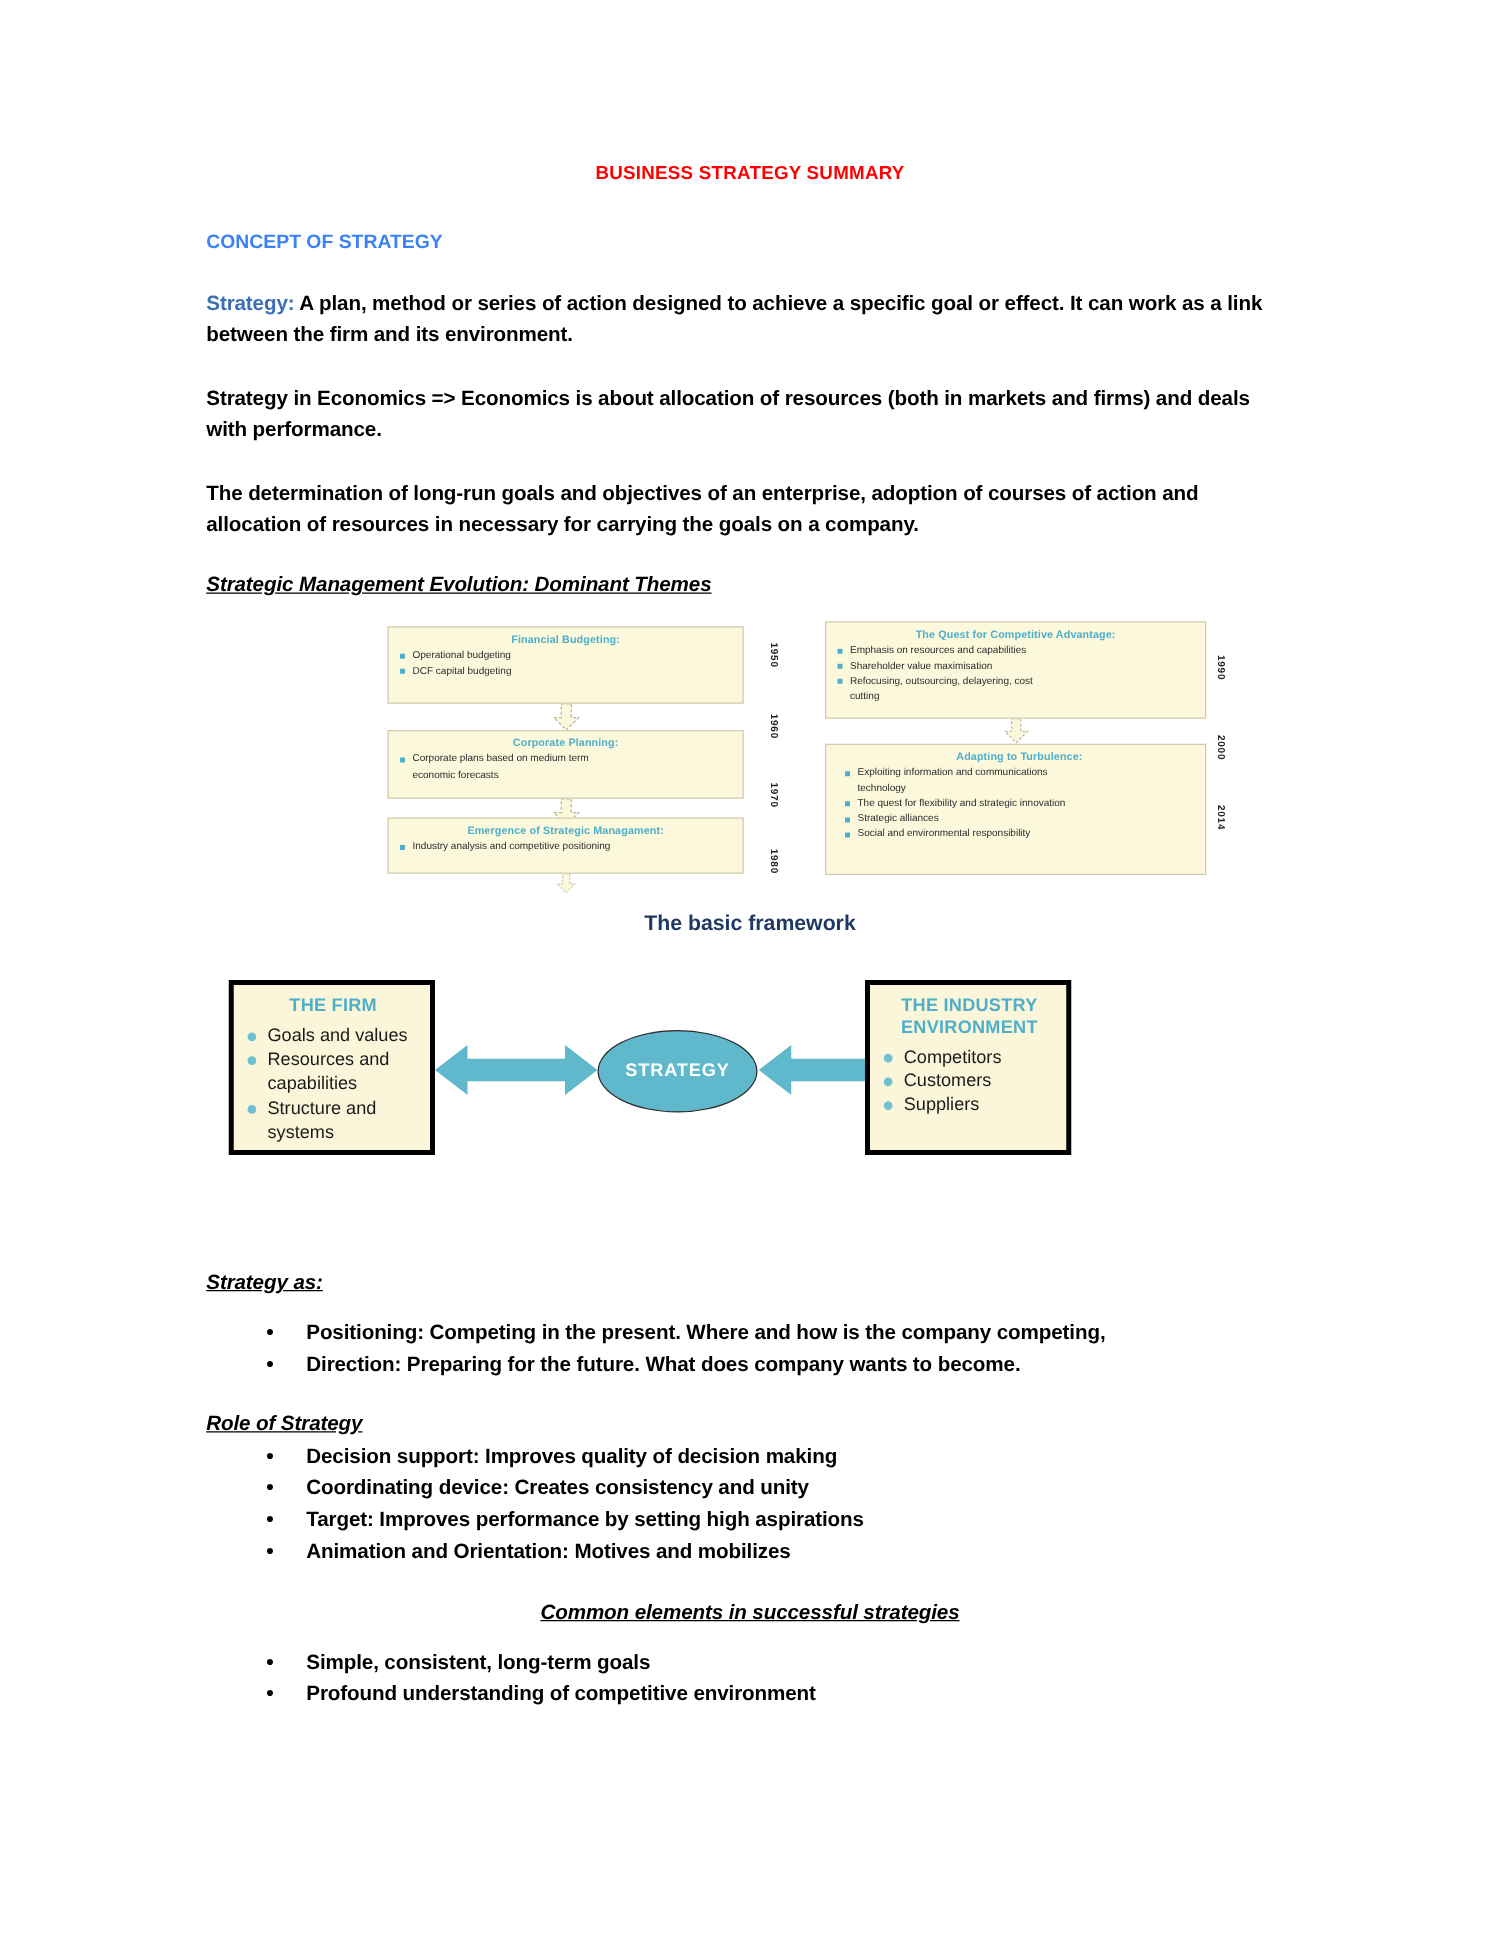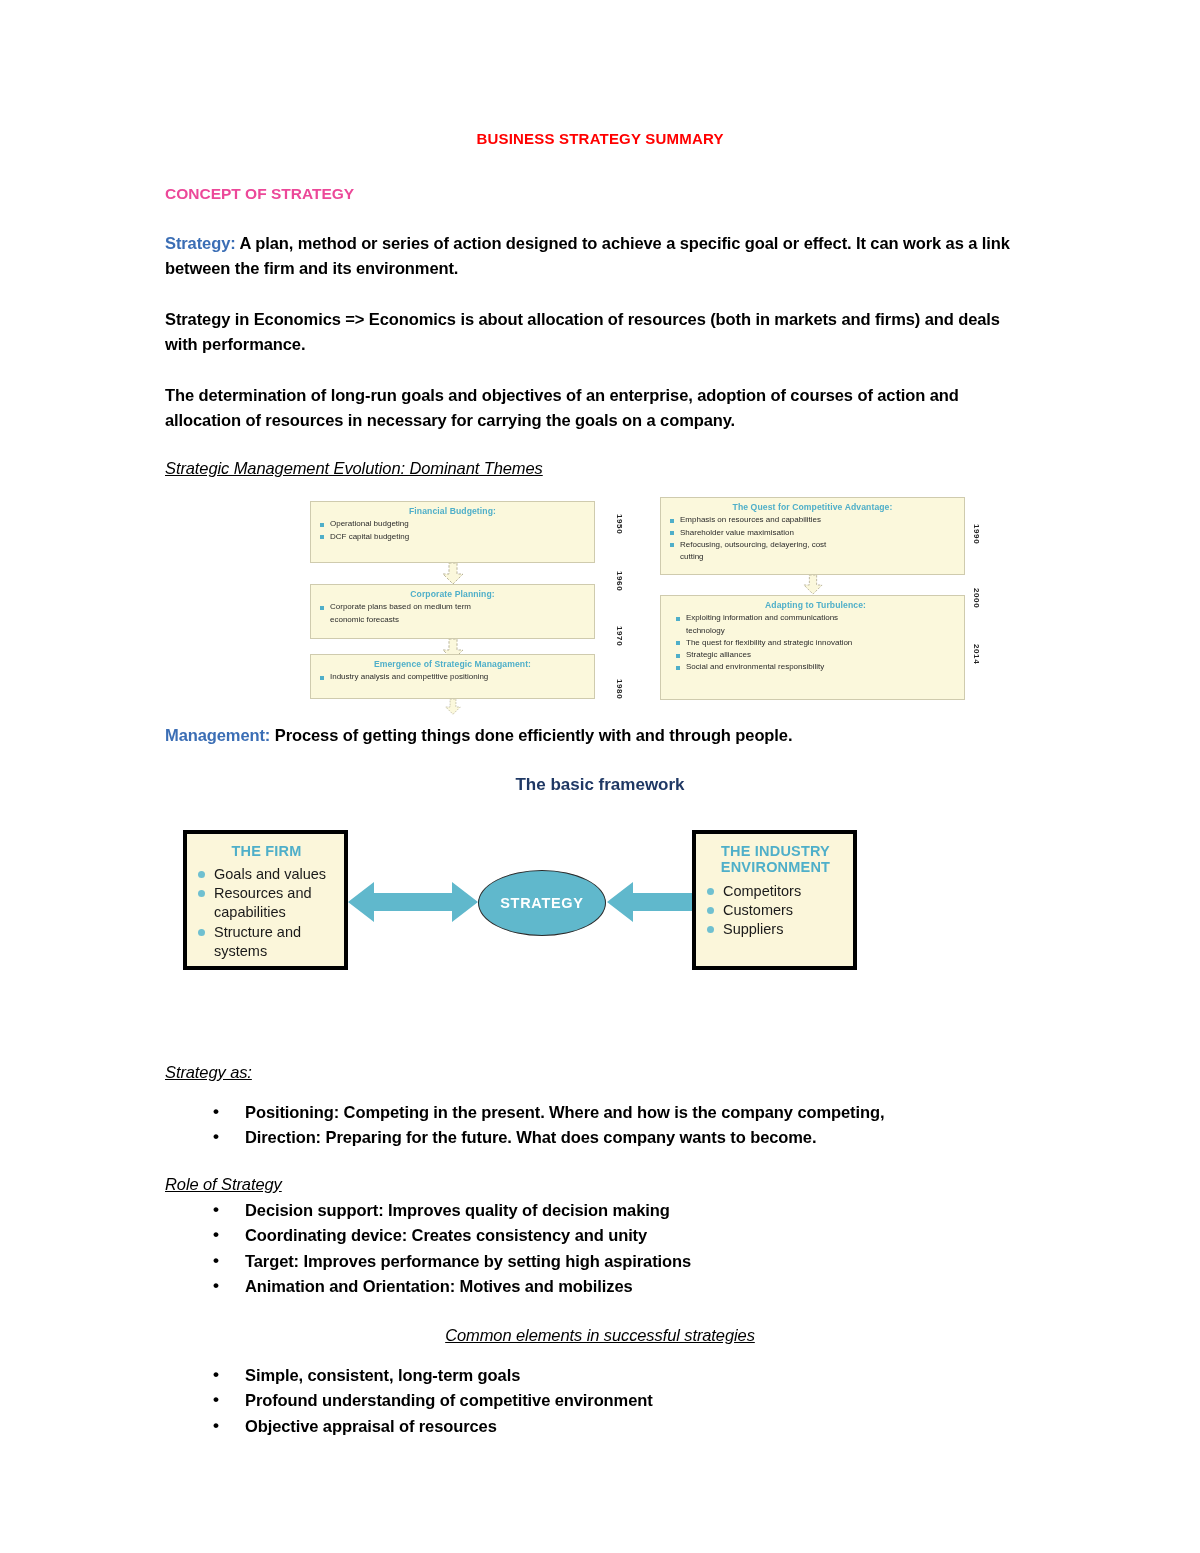--- a/index.html
+++ b/index.html
@@ -33,40 +33,40 @@
   .doc-title {
     text-align: center;
     color: #FF0000;
     font-weight: bold;
     font-size: 15px;
     letter-spacing: 0.2px;
     margin: 0 0 38px 0;
     font-family: "Liberation Sans", sans-serif;
   }
   .section-head {
-    color: #ec4899;
+    color: #3b82f6;
     font-weight: bold;
     font-size: 15.5px;
     margin: 0 0 28px 0;
   }
   p.para {
     font-size: 16.5px;
     line-height: 1.52;
     margin: 0 0 26px 0;
     font-weight: 600;
     letter-spacing: -0.1px;
   }
   .lead {
     color: #3B6EB5;
     font-weight: bold;
   }
   .sub-head {
     font-size: 16.5px;
     font-style: italic;
-    font-weight: normal;
+    font-weight: bold;
     text-decoration: underline;
     margin: 0 0 18px 0;
     letter-spacing: -0.1px;
   }
   ul.bullets {
     margin: 14px 0 24px 0;
     padding-left: 48px;
     list-style: none;
   }
   ul.bullets li {
@@ -312,21 +312,20 @@
           <li>Social and environmental responsibility</li>
         </ul>
       </div>
 
       <div class="yr" style="left:807px; top:28px;">1990</div>
       <div class="yr" style="left:807px; top:92px;">2000</div>
       <div class="yr" style="left:807px; top:148px;">2014</div>
 
     </div>
 
-    <p class="para" style="margin-top:10px;"><span class="lead">Management:</span><span> Process of getting things done efficiently with and through people.</span></p>
 
     <div class="fw-title">The basic framework</div>
 
     <div class="framework">
 
       <div class="fbox" style="left:18px; top:5px; width:165px; height:140px;">
         <div class="fb-title">THE FIRM</div>
         <ul>
           <li>Goals and values</li>
           <li>Resources and</li>
@@ -380,17 +379,16 @@
       <li>Coordinating device: Creates consistency and unity</li>
       <li>Target: Improves performance by setting high aspirations</li>
       <li>Animation and Orientation: Motives and mobilizes</li>
     </ul>
 
     <div class="sub-head" style="margin-top:26px;text-align:center;">Common elements in successful strategies</div>
 
     <ul class="bullets" style="margin-top:18px;">
       <li>Simple, consistent, long-term goals</li>
       <li>Profound understanding of competitive environment</li>
-      <li>Objective appraisal of resources</li>
     </ul>
 
   </div>
 </div>
 
 </body></html>

